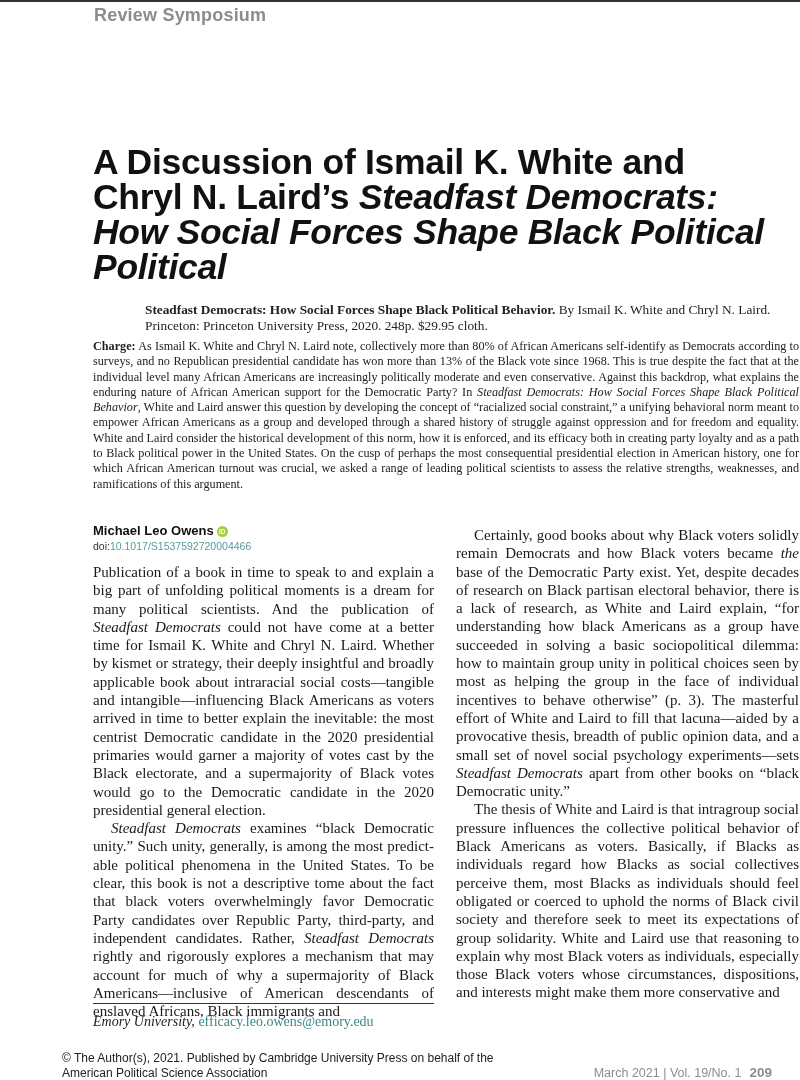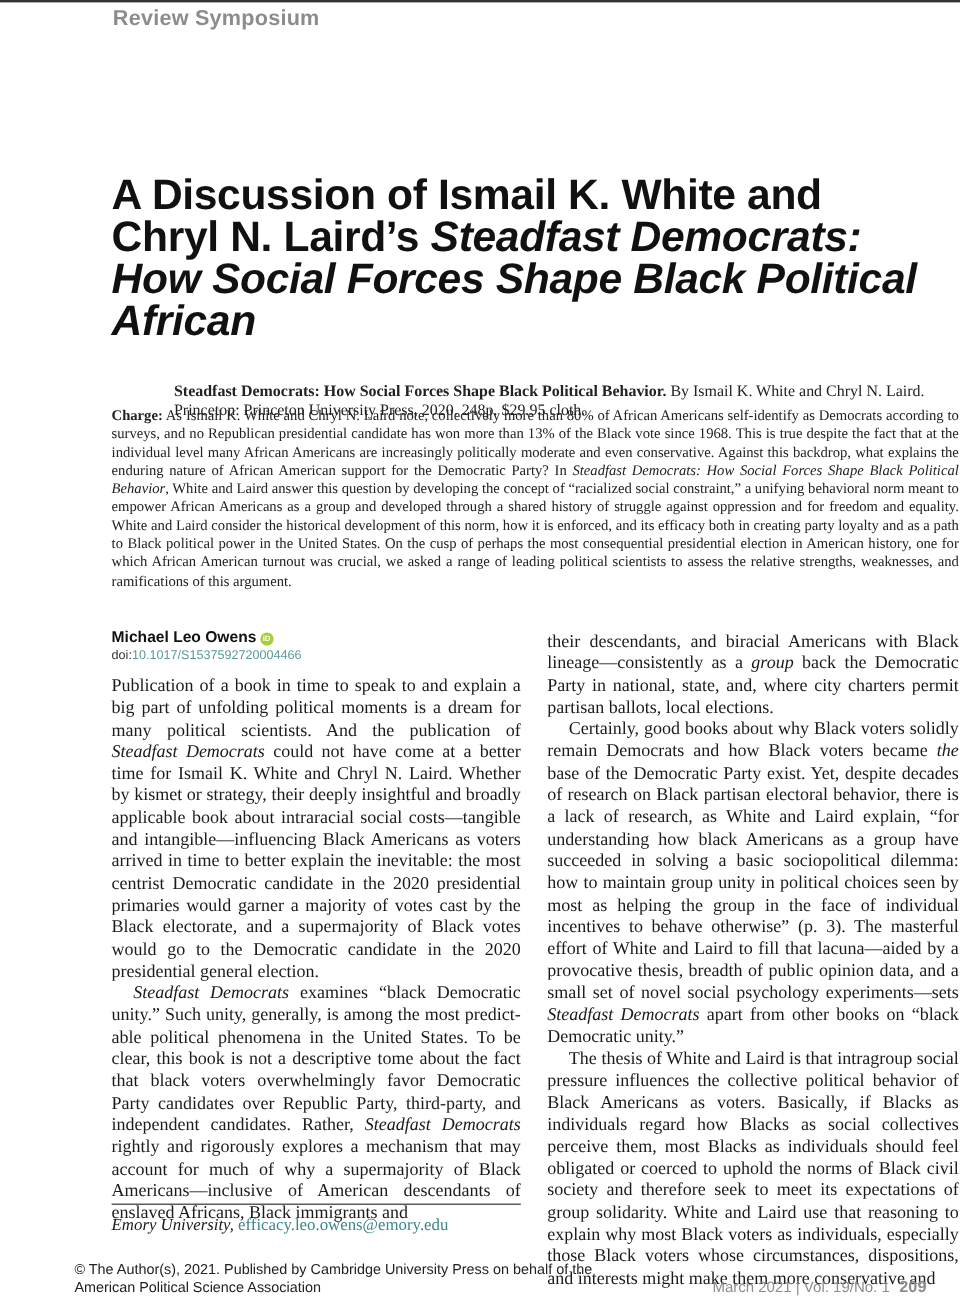--- a/index.html
+++ b/index.html
@@ -1,21 +1,21 @@
 <!DOCTYPE html>
 <html><head>
 <meta charset="utf-8">
 <style>
   html, body { margin: 0; padding: 0; background: #ffffff; }
   body { width: 800px; height: 1080px; position: relative; overflow: hidden; color: #111; }
   .topbar { position: absolute; left: 0; top: 0; width: 800px; height: 2px; background: #333; }
   .section-label { position: absolute; left: 94px; top: 5px; font-family: "Liberation Sans", sans-serif; font-weight: bold; font-size: 18px; color: #8c8c8c; letter-spacing: 0.2px; text-align: center; }
   .title { position: absolute; left: 93px; top: 145px; width: 700px; font-family: "Liberation Sans", sans-serif; font-weight: bold; font-size: 35.5px; line-height: 35px; color: #111; letter-spacing: -0.3px; }
   .title em { font-style: italic; }
-  .book-info { position: absolute; left: 145px; top: 302px; width: 650px; font-family: "Liberation Serif", serif; font-size: 13.3px; line-height: 16px; color: #222; margin-top: 16px; }
+  .book-info { position: absolute; left: 145px; top: 302px; width: 650px; font-family: "Liberation Serif", serif; font-size: 13.3px; line-height: 16px; color: #222; }
   .book-info b { font-weight: bold; }
   .charge { position: absolute; left: 93px; top: 339px; width: 706px; font-family: "Liberation Serif", serif; font-size: 12.2px; line-height: 15.3px; color: #222; text-align: justify; }
   .charge b { font-weight: bold; }
   .charge em { font-style: italic; }
   .author { position: absolute; left: 93px; top: 523px; font-family: "Liberation Sans", sans-serif; font-weight: bold; font-size: 13px; color: #111; }
   .orcid { display: inline-block; width: 11px; height: 11px; border-radius: 50%; background: #a6ce39; color: #fff; font-size: 6.5px; line-height: 11px; text-align: center; vertical-align: 1px; margin-left: 3px; font-weight: bold; }
   .doi { position: absolute; left: 93px; top: 540px; font-family: "Liberation Sans", sans-serif; font-size: 10.5px; color: #333; }
   .doi a { color: #5a9a9a; text-decoration: none; }
   .col { position: absolute; font-family: "Liberation Serif", serif; font-size: 15px; line-height: 18.3px; color: #1a1a1a; text-align: justify; hyphens: manual; }
   .col p { margin: 0; }
@@ -34,21 +34,21 @@
 </head>
 <body>
 
 <div class="topbar"></div>
 <div class="section-label">Review Symposium</div>
 
 <h1 class="title" style="margin:0;">
   <span>A Discussion of Ismail K. White and</span><br>
   <span>Chryl N. Laird’s </span><em>Steadfast Democrats:</em><br>
   <em>How Social Forces Shape Black Political</em><br>
-  <em>African</em>
+  <em>Political</em>
 </h1>
 
 <div class="book-info">
   <b>Steadfast Democrats: How Social Forces Shape Black Political Behavior.</b><span> By Ismail K. White and Chryl N. Laird.</span><br>
   <span>Princeton: Princeton University Press, 2020. 248p. $29.95 cloth.</span>
 </div>
 
 <div class="charge">
   <b>Charge:</b><span> As Ismail K. White and Chryl N. Laird note, collectively more than 80% of African Americans self-identify as Democrats according to surveys, and no Republican presidential candidate has won more than 13% of the Black vote since 1968. This is true despite the fact that at the individual level many African Americans are increasingly politically moderate and even conservative. Against this backdrop, what explains the enduring nature of African American support for the Democratic Party? In </span><em>Steadfast Democrats: How Social Forces Shape Black Political Behavior</em><span>, White and Laird answer this question by developing the concept of “racialized social constraint,” a unifying behavioral norm meant to empower African Americans as a group and developed through a shared history of struggle against oppression and for freedom and equality. White and Laird consider the historical development of this norm, how it is enforced, and its efficacy both in creating party loyalty and as a path to Black political power in the United States. On the cusp of perhaps the most consequential presidential election in American history, one for which African American turnout was crucial, we asked a range of leading political scientists to assess the relative strengths, weaknesses, and ramifications of this argument.</span>
 </div>
@@ -59,21 +59,20 @@
 <div class="doi">
   <span>doi:</span><a>10.1017/S1537592720004466</a>
 </div>
 
 <div class="col col-left">
   <p><span>Publication of a book in time to speak to and explain a big part of unfolding political moments is a dream for many political scientists. And the publication of </span><em>Steadfast Demo­crats</em><span> could not have come at a better time for Ismail K. White and Chryl N. Laird. Whether by kismet or strategy, their deeply insightful and broadly applicable book about intraracial social costs—tangible and intangible—influencing Black Americans as voters arrived in time to better explain the inevitable: the most centrist Democratic candidate in the 2020 presidential primaries would garner a majority of votes cast by the Black electorate, and a super­majority of Black votes would go to the Democratic candidate in the 2020 presidential general election.</span></p>
   <p class="indent"><em>Steadfast Democrats</em><span> examines “black Democratic unity.” Such unity, generally, is among the most predict­able political phenomena in the United States. To be clear, this book is not a descriptive tome about the fact that black voters overwhelmingly favor Democratic Party candidates over Republic Party, third-party, and independent candi­dates. Rather, </span><em>Steadfast Democrats</em><span> rightly and rigorously explores a mechanism that may account for much of why a supermajority of Black Americans—inclusive of American descendants of enslaved Africans, Black immigrants and</span></p>
 </div>
 
 <div class="col col-right">
-  <p><span>their descendants, and biracial Americans with Black lineage—consistently as a </span><em>group</em><span> back the Democratic Party in national, state, and, where city charters permit partisan ballots, local elections.</span></p>
   <p class="indent"><span>Certainly, good books about why Black voters solidly remain Democrats and how Black voters became </span><em>the</em><span> base of the Democratic Party exist. Yet, despite decades of research on Black partisan electoral behavior, there is a lack of research, as White and Laird explain, “for under­standing how black Americans as a group have succeeded in solving a basic sociopolitical dilemma: how to maintain group unity in political choices seen by most as helping the group in the face of individual incentives to behave otherwise” (p. 3). The masterful effort of White and Laird to fill that lacuna—aided by a provocative thesis, breadth of public opinion data, and a small set of novel social psychology experiments—sets </span><em>Steadfast Democrats</em><span> apart from other books on “black Democratic unity.”</span></p>
   <p class="indent"><span>The thesis of White and Laird is that intragroup social pressure influences the collective political behavior of Black Americans as voters. Basically, if Blacks as individuals regard how Blacks as social collectives perceive them, most Blacks as individuals should feel obligated or coerced to uphold the norms of Black civil society and therefore seek to meet its expectations of group solidarity. White and Laird use that reasoning to explain why most Black voters as individuals, especially those Black voters whose circumstances, disposi­tions, and interests might make them more conservative and</span></p>
 </div>
 
 <div class="rule"></div>
 <div class="affil">
   <em>Emory University,</em> <a>efficacy.leo.owens@emory.edu</a>
 </div>
 
 <div class="footer-left">

